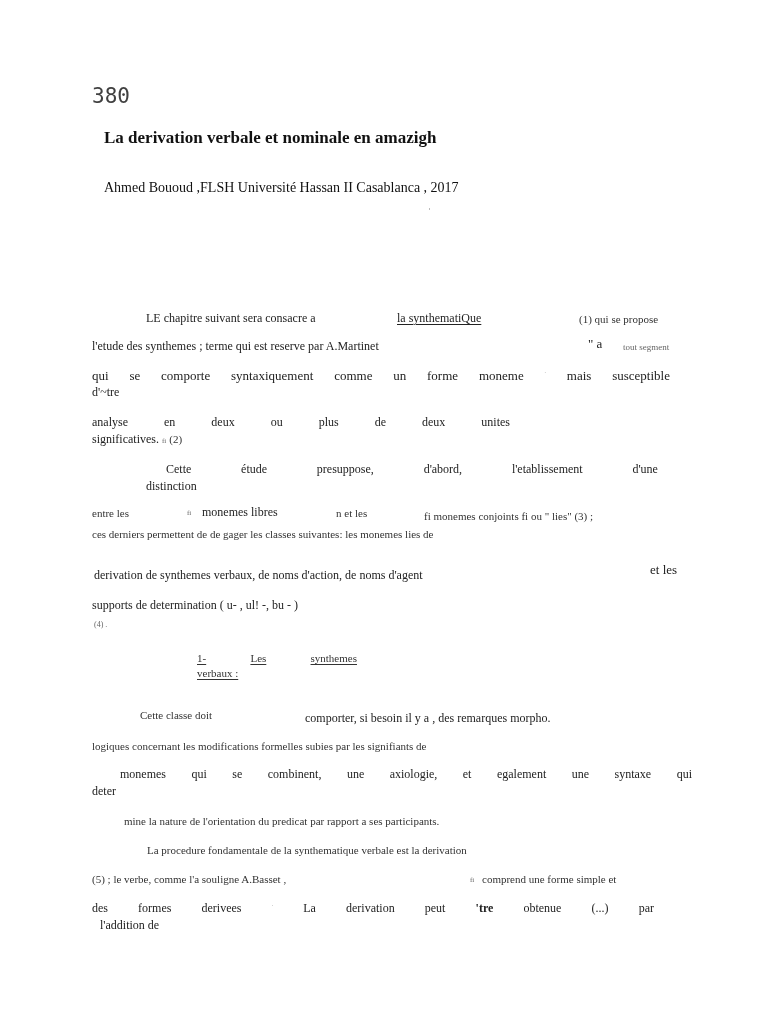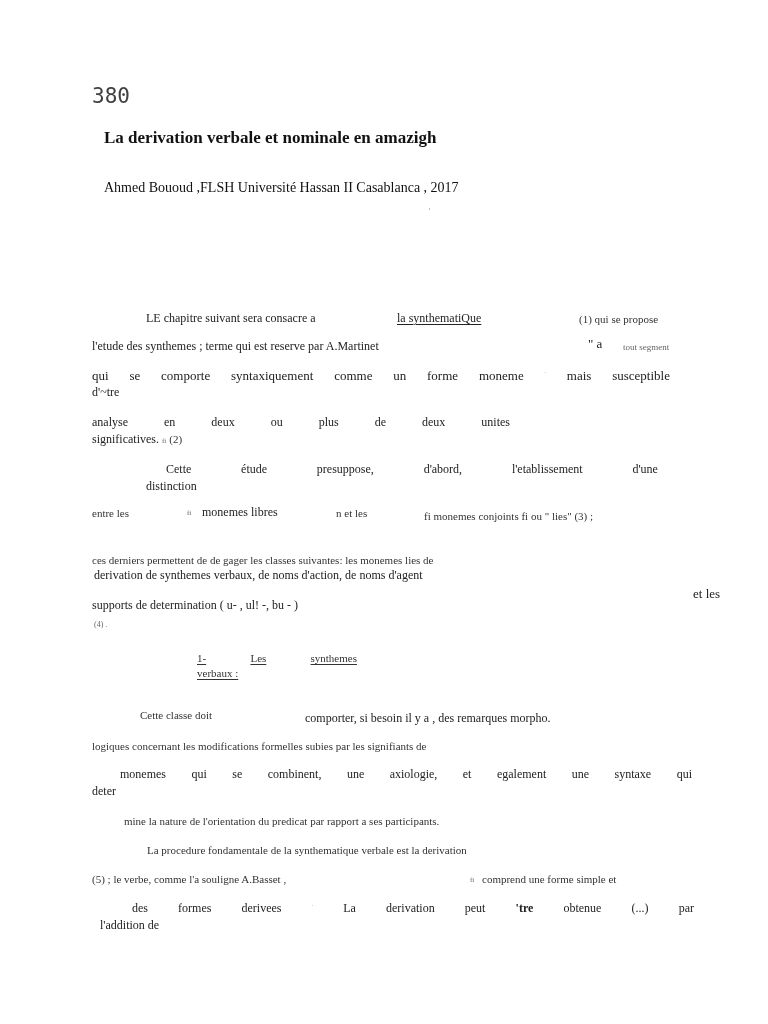--- a/index.html
+++ b/index.html
@@ -74,24 +74,24 @@
   <span>d'une</span>
 </div>
 <div class="abs mono t" style="left:146px; top:479px;">distinction</div>
 
 <div class="abs mono t11" style="left:92px; top:507px;text-align:center;">entre les</div>
 <div class="abs mono tiny" style="left:187px; top:509px;">fi</div>
 <div class="abs mono t" style="left:202px; top:505px;">monemes libres</div>
 <div class="abs mono t11" style="left:336px; top:507px;">n et les</div>
 <div class="abs mono t11" style="left:424px; top:510px;">fi monemes conjoints fi ou " lies" (3) ;</div>
 
-<div class="abs mono t11" style="left:92px; top:554px;">ces derniers permettent de de gager les classes suivantes: les monemes lies de</div>
+<div class="abs mono t11" style="left:92px; top:528px;">ces derniers permettent de de gager les classes suivantes: les monemes lies de</div>
 
 <div class="abs mono t" style="left:94px; top:568px;">derivation de synthemes verbaux, de noms d'action, de noms d'agent</div>
-<div class="abs mono t13" style="left:650px; top:586px;margin-left:43px;">et les</div>
+<div class="abs mono t13" style="left:650px; top:562px;">et les</div>
 
 <div class="abs mono t" style="left:92px; top:598px;">supports de determination ( u- , ul! -, bu - )</div>
 <div class="abs mono tiny" style="left:94px; top:620px; font-size:8px;">(4) .</div>
 
 <div class="abs mono t11 u just" style="left:197px; top:652px; width:160px;">
   <span>1-</span>
   <span>Les</span>
   <span>synthemes</span>
 </div>
 <div class="abs mono t11 u" style="left:197px; top:667px;">verbaux :</div>
@@ -117,21 +117,21 @@
 <div class="abs mono t" style="left:92px; top:784px;">deter</div>
 
 <div class="abs mono t11" style="left:92px; top:815px;padding-left:32px;">mine la nature de l'orientation du predicat par rapport a ses participants.</div>
 
 <div class="abs mono t11" style="left:147px; top:844px;">La procedure fondamentale de la synthematique verbale est la derivation</div>
 
 <div class="abs mono t11" style="left:92px; top:873px;">(5) ; le verbe, comme l'a souligne A.Basset ,</div>
 <div class="abs mono tiny" style="left:470px; top:876px;">fi</div>
 <div class="abs mono t11" style="left:482px; top:873px;">comprend une forme simple et</div>
 
-<div class="abs mono t just" style="left:92px; top:901px; width:562px;margin-left:40px;">
+<div class="abs mono t just" style="left:92px; top:901px; width:562px;">
   <span>des</span>
   <span>formes</span>
   <span>derivees</span>
   <span style="font-size:6px;color:#aaa;">.</span>
   <span>La</span>
   <span>derivation</span>
   <span>peut</span>
   <span style="font-weight:bold;">'tre</span>
   <span>obtenue</span>
   <span>(...)</span>

